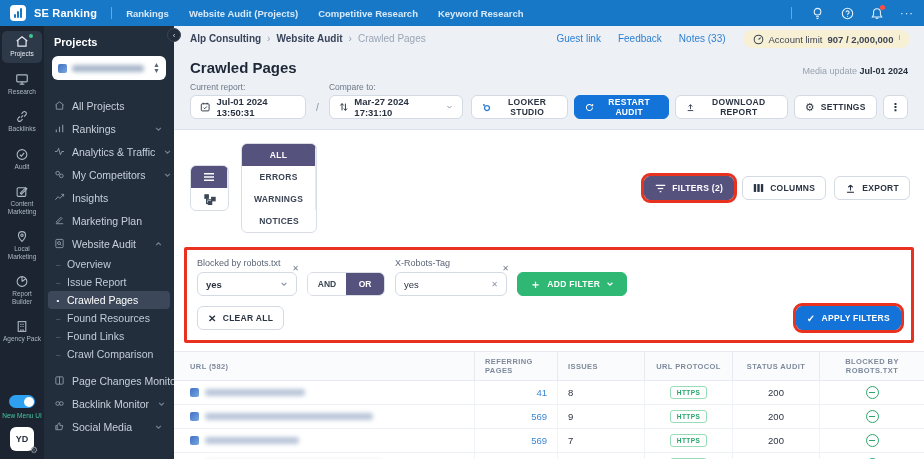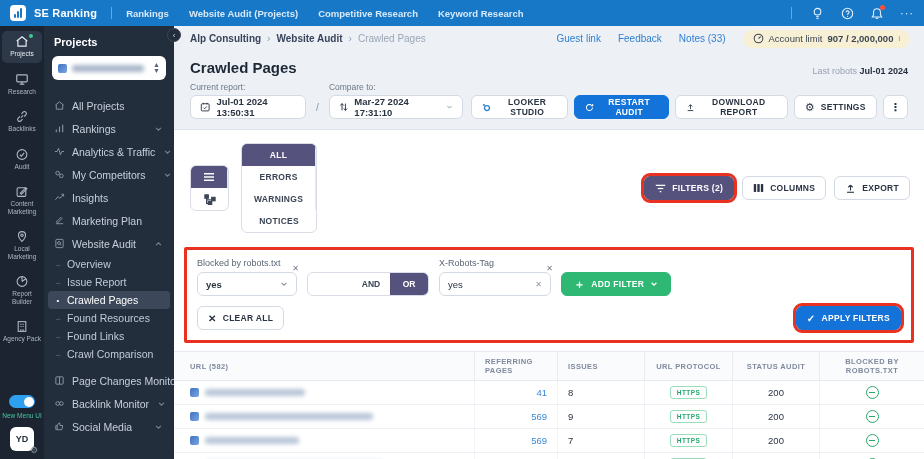--- a/index.html
+++ b/index.html
@@ -56,21 +56,21 @@
   .sb-sub.active .mark { color:#fff; }
 
   
   .main { flex:1; display:flex; flex-direction:column; min-width:0; position:relative; }
   .crumb-row { height:25px; display:flex; align-items:center; padding:0 14px 0 16px; font-size:10px; }
   .crumb { display:flex; gap:6px; align-items:center; color:#39445a; font-weight:bold; }
   .crumb .sep { color:#95a0b0; font-weight:normal; }
   .crumb .muted { color:#9aa5b4; font-weight:normal; }
   .crumb-right { margin-left:auto; display:flex; align-items:center; gap:17px; }
   .hlink { color:#2e7fd1; font-size:10px; cursor:pointer; }
-  .limit-pill { background:#f8f0d4; border-radius:11px; height:18px; display:flex; align-items:center; padding:4px 10px; gap:5px; font-size:9.5px; color:#3a4454; cursor:pointer; }
+  .limit-pill { background:#f8f0d4; border-radius:11px; height:18px; display:flex; padding:4px 10px; gap:5px; font-size:9.5px; color:#3a4454; cursor:pointer; }
   .limit-pill b { font-weight:bold; }
   .limit-pill sup { font-size:7px; color:#8a8364; }
 
   .title-row { display:flex; align-items:flex-end; padding:8px 16px 2px; }
   .page-title { font-size:15px; font-weight:bold; color:#1e2736; }
   .lastupd { margin-left:auto; font-size:9px; color:#98a1ae; }
   .lastupd b { color:#262f3d; }
 
   .controls-row { padding:4px 16px 10px; display:flex; align-items:flex-end; gap:8px; }
   .ctl-label { font-size:8.5px; color:#6b7687; margin-bottom:3px; }
@@ -93,21 +93,21 @@
   .red-outline { outline:3px solid #e8311f; outline-offset:0px; }
 
   .filter-panel { margin:14px 10px 0; border:3px solid #e8311f; border-radius:2px; padding:8px 10px 10px; }
   .f-row { display:flex; align-items:flex-end; gap:10px; }
   .f-group { display:flex; flex-direction:column; position:relative; }
   .f-label { font-size:9px; color:#5b6575; margin-bottom:4px; }
   .f-x { position:absolute; right:-2px; top:6px; font-size:8px; color:#707b8a; cursor:pointer; }
   .f-select, .f-input { width:100px; height:24px; border:1px solid #d4dae3; border-radius:6px; background:#fff; display:flex; align-items:center; padding:0 8px; font-size:9.5px; font-weight:bold; color:#2a3342; cursor:pointer; }
   .f-input { width:112px; font-weight:normal; }
   .f-select .chev, .f-input .clear { margin-left:auto; color:#8b95a4; font-size:8px; }
-  .andor { display:flex; border:1px solid #d9dee6; border-radius:6px; overflow:hidden; height:24px;padding-left:44px; }
+  .andor { display:flex; border:1px solid #d9dee6; border-radius:6px; overflow:hidden; height:24px; }
   .andor div { width:38px; display:flex; align-items:center; justify-content:center; font-size:8.5px; font-weight:bold; color:#3a4454; cursor:pointer; background:#fff; }
   .andor div.on { background:#56527e; color:#fff; }
   .btn.green { background:#2eb873; border-color:#2eb873; color:#fff; padding:0 12px; }
   .f-row2 { display:flex; margin-top:10px; align-items:center; }
   .apply-wrap { margin-left:auto; }
 
   
   .table { margin-top:8px; flex:1; min-height:0; }
   .tr { display:grid; grid-template-columns:1fr 83px 87px 88px 87px 104px; align-items:center; }
   .thead { height:30px; background:#fafbfd; border-top:1px solid #e7ebf1; border-bottom:1px solid #e7ebf1; color:#7e8a9c; font-size:7.5px; font-weight:bold; letter-spacing:.4px; }
@@ -403,21 +403,21 @@
             <span>Account limit</span>
             <b>907 / 2,000,000</b>
             <sup>i</sup>
           </span>
         </div>
       </div>
 
       <div class="title-row">
         <span class="page-title">Crawled Pages</span>
         <span class="lastupd">
-          <span>Last robots</span>
+          <span>Media update</span>
           <b>Jul-01 2024</b>
         </span>
       </div>
 
       <div class="controls-row">
         <div class="f-group">
           <span class="ctl-label">Current report:</span>
           <div class="date-box">
             <svg width="12" height="12" viewBox="0 0 16 16" fill="none" stroke="#2a3342" stroke-width="1.4">
                 <rect x="2" y="3" width="12" height="11" rx="1.5"></rect>

